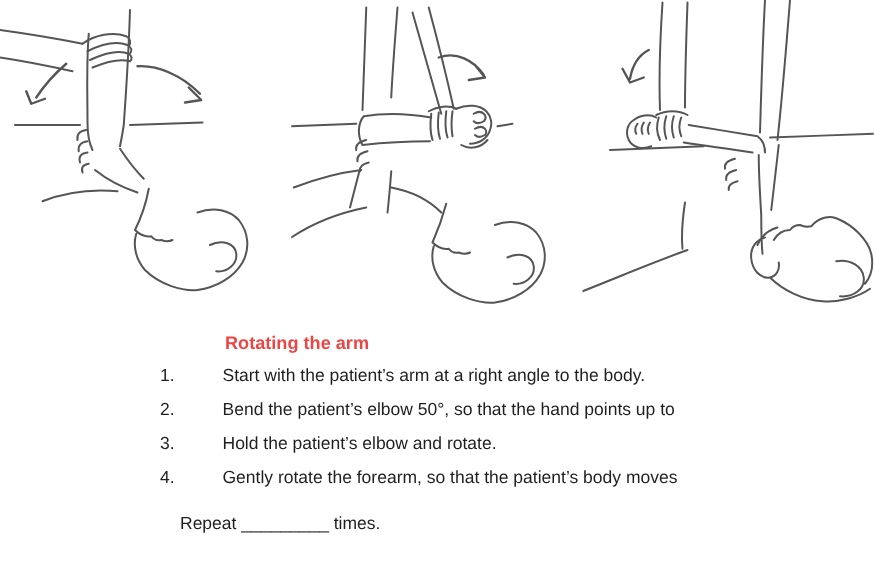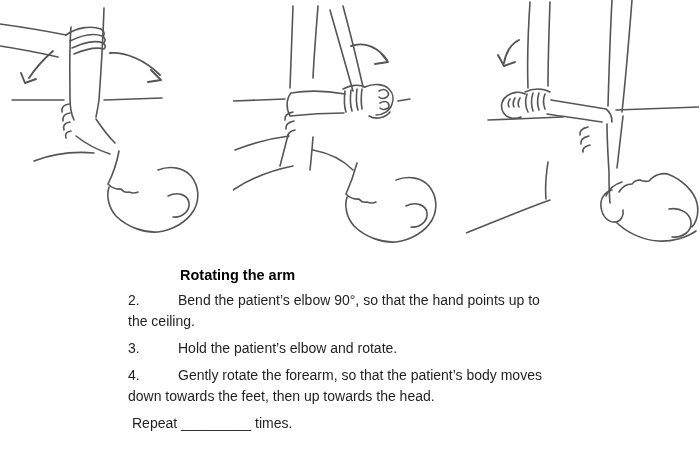--- a/index.html
+++ b/index.html
@@ -10,26 +10,26 @@
     color:#1f1f1f;
   }
   .page{width:700px;height:462px;position:relative;}
   .figures{display:flex;width:700px;height:255px;}
   .figures svg{width:233px;height:255px;display:block;flex:0 0 auto;}
   .figures path{fill:none;stroke:#555555;stroke-width:1.6;stroke-linecap:round;stroke-linejoin:round;}
   .figures path.arrow{stroke-width:1.9;}
   .textblock{padding-left:128px;padding-right:50px;}
   .section-title{
     margin:10px 0 5px 52px;
-    font-size:14.5px;font-weight:bold;line-height:20px;color:#000000;
+    font-size:14.5px;font-weight:bold;line-height:20px;color:#ef4444;
   }
   .step{margin:0 0 6px 0;font-size:14px;line-height:21px;}
   .step .num{display:inline-block;width:50px;}
   .step .cont{display:block;}
-  .repeat{margin:4px;font-size:14px;line-height:21px;}
+  .repeat{margin:16px;font-size:14px;line-height:21px;}
 </style>
 </head>
 <body>
 
 <div class="page">
 
   <div class="figures">
 
     <svg viewBox="0 0 233 255" role="img" aria-label="Carer holding patient's upright forearm, curved arrows showing rotation to both sides">
       <path d="M0,24 C22,27 46,31 66,35 M0,46 C20,49 40,53 58,57"></path>
@@ -68,23 +68,24 @@
       <path d="M146,190 C139,192 134,198 135,207 C136,216 142,223 150,222 C155,221 158,216 157,210"></path>
       <path d="M153,192 C156,187 161,184 166,184 Q169,180 174,180 Q178,182 183,181 M183,181 C189,174 198,172 204,175 C216,180 228,191 231,203 C233,213 231,221 226,227 M150,222 C160,232 176,240 192,241 C205,242 220,238 230,231 M203,209 C214,207 224,213 225,222 C226,231 217,238 206,237"></path>
       <path class="arrow" d="M53,40 C45,44 40,52 38,63 M32,55 L38,66 L49,62"></path>
     </svg>
 
   </div>
 
   <div class="textblock">
     <h3 class="section-title">Rotating the arm</h3>
 
+    <p class="step"><span class="num">1.</span><span>Start with the patient’s arm at a right angle to the body.</span><span class="cont"></span></p>
 
-    <p class="step"><span class="num">2.</span><span>Bend the patient’s elbow 90°, so that the hand points up to</span><span class="cont">the ceiling.</span></p>
+    <p class="step"><span class="num">2.</span><span>Bend the patient’s elbow 50°, so that the hand points up to</span></p>
 
     <p class="step"><span class="num">3.</span><span>Hold the patient’s elbow and rotate.</span><span class="cont"></span></p>
 
-    <p class="step"><span class="num">4.</span><span>Gently rotate the forearm, so that the patient’s body moves</span><span class="cont">down towards the feet, then up towards the head.</span></p>
+    <p class="step"><span class="num">4.</span><span>Gently rotate the forearm, so that the patient’s body moves</span></p>
 
     <p class="repeat">Repeat _________ times.</p>
   </div>
 
 </div>
 
 </body></html>

